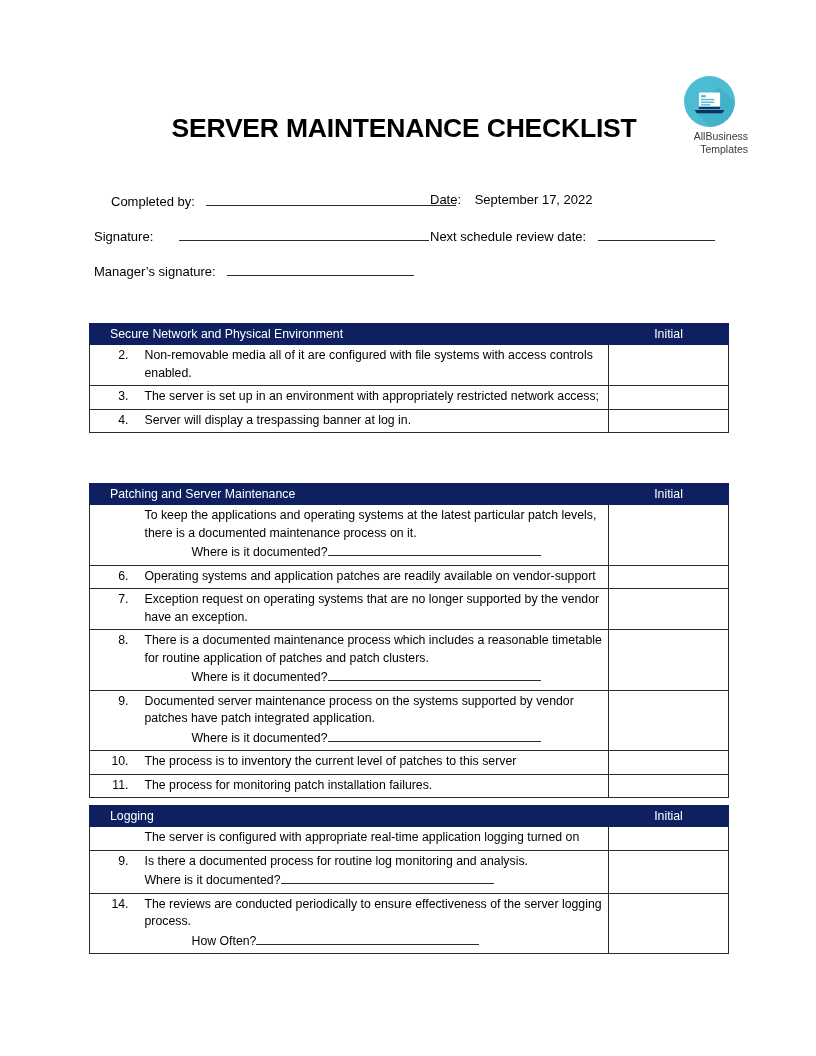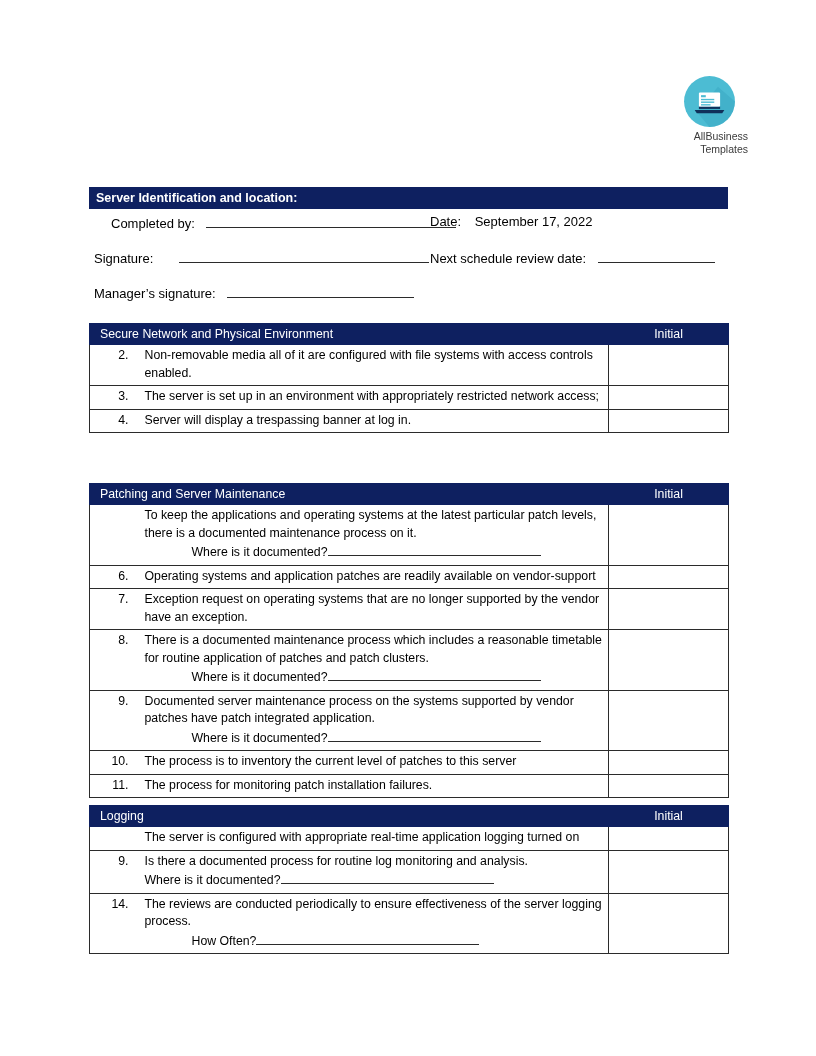--- a/index.html
+++ b/index.html
@@ -119,21 +119,21 @@
     background: #0e2060;
     color: #ffffff;
     font-size: 12.3px;
     font-weight: normal;
     border: 1px solid #0e2060;
     height: 17px;
     padding: 1px 0 2px 0;
   }
   .tbl th.hdr-left {
     text-align: left;
-    padding-left: 10px;
+    padding-left: 20px;
   }
   .tbl th.hdr-right {
     text-align: center;
     margin-top: 18px;
   }
   .tbl td {
     border: 1px solid #2b2b2b;
     vertical-align: top;
     padding: 2px 4px 3px 4px;
     line-height: 17.5px;
@@ -162,20 +162,21 @@
     height: 13px;
     vertical-align: baseline;
   }
 </style>
 </head>
 <body>
 
 <div class="page">
 
   <div class="title-row">
+    <div class="doc-title">SERVER MAINTENANCE CHECKLIST</div>
 
     <div class="logo">
       <svg class="logo-mark" viewBox="0 0 100 100">
         <circle cx="50" cy="50" r="48" fill="#4cbcd3"></circle>
         <path d="M50 98 A48 48 0 0 0 98 50 L66 22 L26 70 Z" fill="#3aa8c2" opacity="0.55"></path>
         <rect x="30" y="33" width="40" height="27" rx="2" fill="#ffffff"></rect>
         <rect x="34" y="38" width="9" height="4" fill="#4cbcd3"></rect>
         <rect x="34" y="45" width="25" height="2.6" fill="#4cbcd3"></rect>
         <rect x="34" y="50" width="25" height="2.6" fill="#4cbcd3"></rect>
         <rect x="34" y="55" width="18" height="2.6" fill="#4cbcd3"></rect>
@@ -183,21 +184,20 @@
         <rect x="30" y="60" width="40" height="4" fill="#10305a"></rect>
       </svg>
       <div class="logo-text">
         <div>AllBusiness</div>
         <div>Templates</div>
       </div>
     </div>
   </div>
 
   <div class="ident-block">
-    <div class="bar">Server Identification and location:</div>
 
     <div class="ident-rows">
 
       <div class="ident-line" style="left:22px; top:1px;">
         <span>Completed by:</span>
         <span class="fill" style="width:250px; margin-left:8px;"></span>
       </div>
 
       <div class="ident-line" style="left:341px; top:1px;">
         <span>Date:</span>

